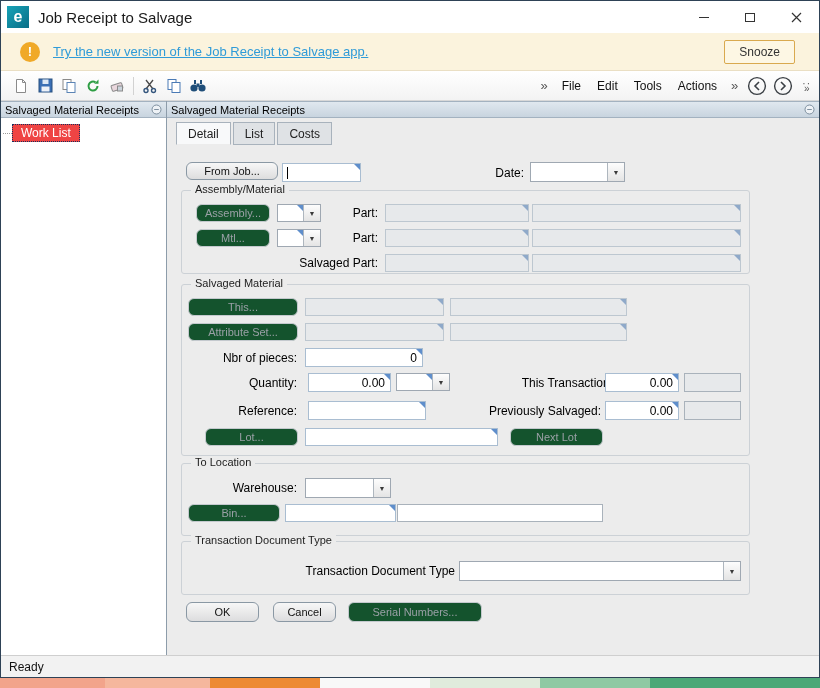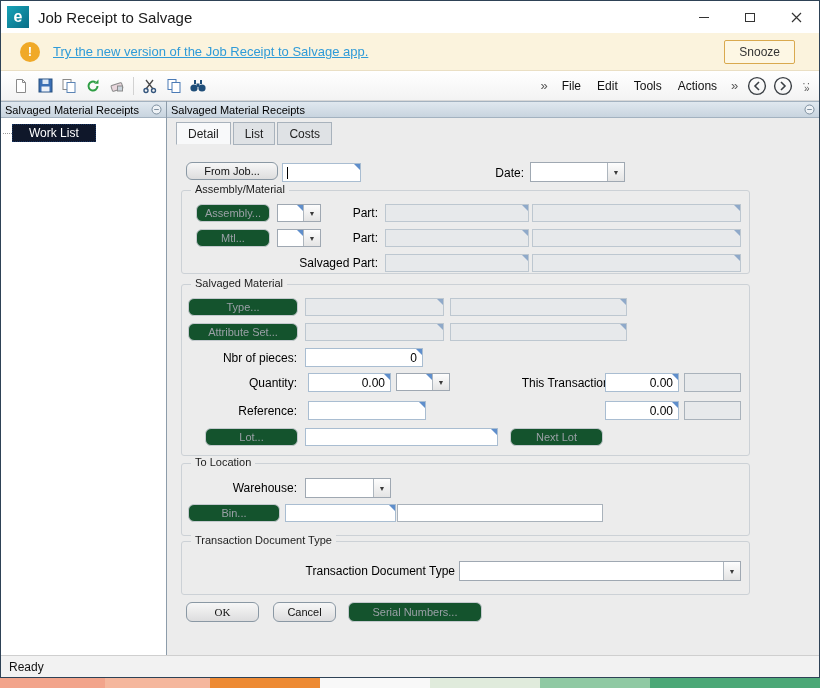--- a/index.html
+++ b/index.html
@@ -42,21 +42,21 @@
   
   .body { flex:1; display:flex; min-height:0; }
   .left-panel { width:166px; flex:0 0 166px; border-right:1px solid #8d9caa; display:flex; flex-direction:column; background:#fff; }
   .pane-header { height:17px; background:linear-gradient(#e0e8ef,#c8d4df); border-top:1px solid #a3b2c0;
                  border-bottom:1px solid #a3b2c0; display:flex; align-items:center; padding:0 4px;
                  font-size:11px; color:#000; flex:0 0 auto; }
   .pane-header .ph-icon { margin-left:auto; display:flex; }
   .tree { flex:1; padding-top:6px; background:#fff; }
   .tree-item { display:flex; align-items:center; font-size:12px; }
   .tree-branch { width:9px; border-top:1px dotted #9a9a9a; margin-left:2px; }
-  .tree-label { background:#0f172a; color:#fff; padding:1px 16px; border:1px dotted #16325e; }
+  .tree-label { background:#ef4444; color:#fff; padding:1px 8px; border:1px dotted #16325e; }
 
   .main-panel { flex:1; display:flex; flex-direction:column; background:#ececec; min-width:0; }
   .content { position:relative; flex:1; background:#ececec; }
 
   
   .tabs { position:absolute; top:4px; left:9px; display:flex; }
   .tab { font-size:12px; padding:4px 11px 3px; border:1px solid #a8b2bc; background:#dfe2e5; color:#222; margin-right:2px; }
   .tab.active { background:#f8f9fa; border-bottom-color:#ececec; }
 
   
@@ -284,21 +284,21 @@
           <div class="efield disabled" style="left:218px; top:111px; width:144px; height:18px;"></div>
           <div class="efield disabled" style="left:365px; top:111px; width:209px; height:18px;"></div>
 
           <div class="flabel" style="left:110px; top:135px; width:101px;">Salvaged Part:</div>
           <div class="efield disabled" style="left:218px; top:136px; width:144px; height:18px;"></div>
           <div class="efield disabled" style="left:365px; top:136px; width:209px; height:18px;"></div>
 
           <div class="groupbox" style="left:14px; top:166px; width:569px; height:172px;"></div>
           <div class="gb-label" style="left:24px; top:159px;">Salvaged Material</div>
 
-          <div class="btn sm disabled" style="left:21px; top:180px; width:110px;">Type...</div>
+          <div class="btn sm disabled" style="left:21px; top:180px; width:110px;">This...</div>
           <div class="efield disabled" style="left:138px; top:180px; width:139px; height:18px;"></div>
           <div class="efield disabled" style="left:283px; top:180px; width:177px; height:18px;"></div>
 
           <div class="btn sm disabled" style="left:21px; top:205px; width:110px;">Attribute Set...</div>
           <div class="efield disabled" style="left:138px; top:205px; width:139px; height:18px;"></div>
           <div class="efield disabled" style="left:283px; top:205px; width:177px; height:18px;"></div>
 
           <div class="flabel" style="left:25px; top:230px; width:105px;">Nbr of pieces:</div>
           <div class="efield num" style="left:138px; top:230px; width:118px;">0</div>
 
@@ -307,20 +307,21 @@
           <div class="ecombo small tri" style="left:229px; top:255px; width:54px;">
             <span class="combo-text"></span>
             <span class="combo-btn">▼</span>
           </div>
           <div class="flabel" style="left:342px; top:255px; width:104px;">This Transaction:</div>
           <div class="efield num" style="left:438px; top:255px; width:74px;">0.00</div>
           <div class="efield disabled plain" style="left:517px; top:255px; width:57px;"></div>
 
           <div class="flabel" style="left:25px; top:283px; width:105px;">Reference:</div>
           <div class="efield" style="left:141px; top:283px; width:118px;"></div>
+          <div class="flabel" style="left:305px; top:283px; width:129px;">Previously Salvaged:</div>
           <div class="efield num" style="left:438px; top:283px; width:74px;">0.00</div>
           <div class="efield disabled plain" style="left:517px; top:283px; width:57px;"></div>
 
           <div class="btn sm disabled" style="left:38px; top:310px; width:93px;">Lot...</div>
           <div class="efield" style="left:138px; top:310px; width:193px; height:18px;"></div>
           <div class="btn sm disabled" style="left:343px; top:310px; width:93px;">Next Lot</div>
 
           <div class="groupbox" style="left:14px; top:345px; width:569px; height:73px;"></div>
           <div class="gb-label" style="left:24px; top:338px;">To Location</div>
 
@@ -336,21 +337,21 @@
 
           <div class="groupbox" style="left:14px; top:423px; width:569px; height:54px;"></div>
           <div class="gb-label" style="left:24px; top:416px;">Transaction Document Type</div>
 
           <div class="flabel" style="left:120px; top:443px; width:168px;">Transaction Document Type</div>
           <div class="ecombo" style="left:292px; top:443px; width:282px;">
             <span class="combo-text"></span>
             <span class="combo-btn">▼</span>
           </div>
 
-          <div class="btn" style="left:19px; top:484px; width:73px;font-family:Liberation Serif, serif;">OK</div>
+          <div class="btn" style="left:19px; top:484px; width:73px;">OK</div>
           <div class="btn" style="left:106px; top:484px; width:63px;">Cancel</div>
           <div class="btn disabled" style="left:181px; top:484px; width:134px;">Serial Numbers...</div>
 
         </div>
       </div>
     </div>
 
     <div class="statusbar">
       <span>Ready</span>
     </div>

